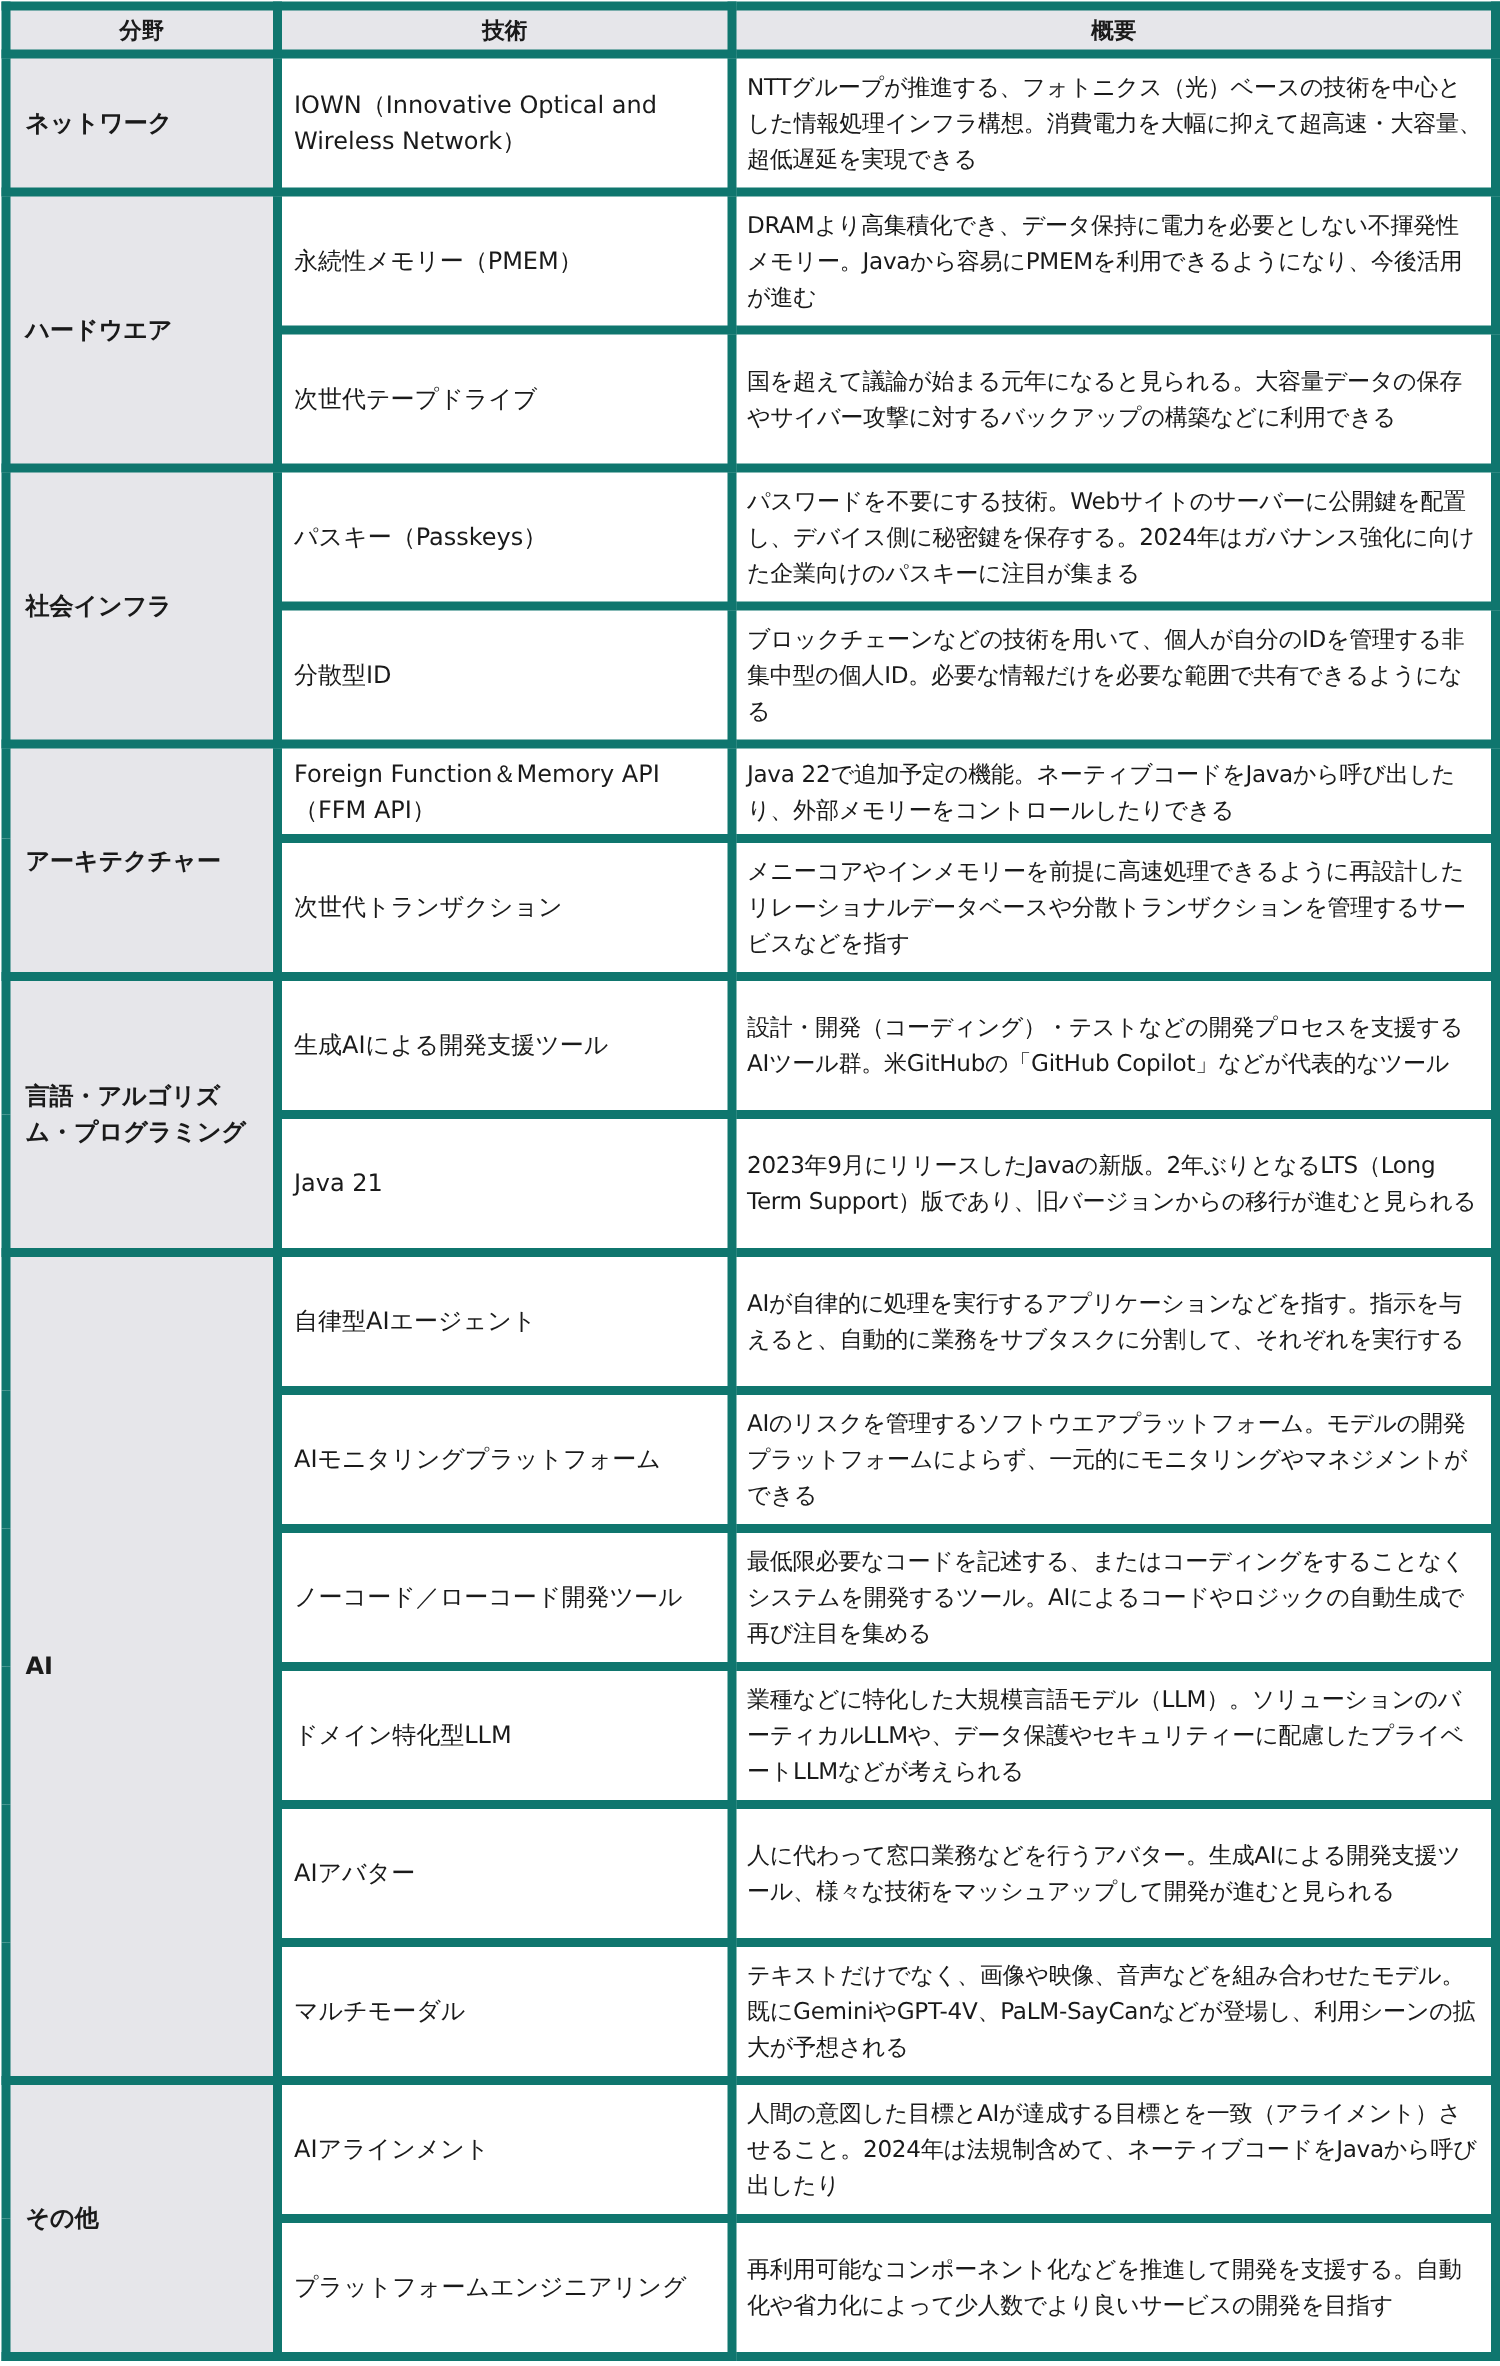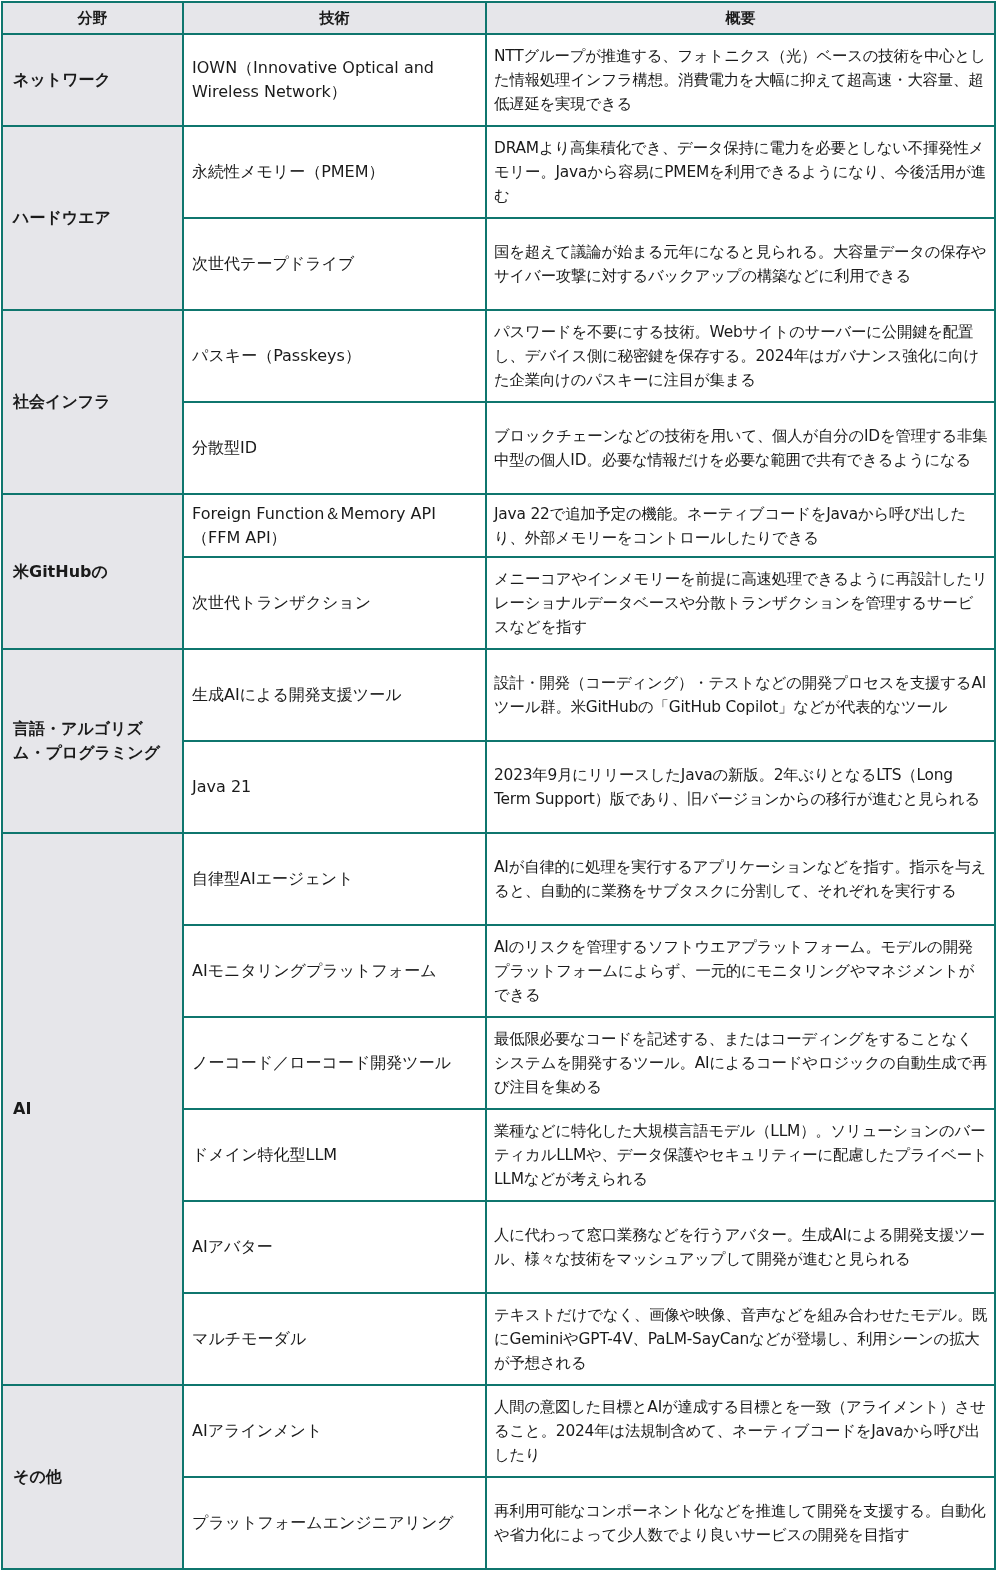--- a/index.html
+++ b/index.html
@@ -17,21 +17,21 @@
     table.tech-table {
       position: absolute;
       left: 1px;
       top: 1px;
       width: 993px;
       border-collapse: collapse;
       table-layout: fixed;
     }
     table.tech-table th,
     table.tech-table td {
-      border: 2px solid #0f766e;
+      border: 6px solid #0f766e;
       vertical-align: middle;
       box-sizing: border-box;
     }
     table.tech-table th {
       background: #e6e6ea;
       height: 32px;
       font-size: 15px;
       font-weight: bold;
       text-align: center;
       padding: 0;
@@ -102,21 +102,21 @@
       <td class="field-cell" rowspan="2">社会インフラ</td>
       <td class="tech-cell">パスキー（Passkeys）</td>
       <td class="desc-cell">パスワードを不要にする技術。Webサイトのサーバーに公開鍵を配置し、デバイス側に秘密鍵を保存する。2024年はガバナンス強化に向けた企業向けのパスキーに注目が集まる</td>
     </tr>
     <tr class="r92">
       <td class="tech-cell">分散型ID</td>
       <td class="desc-cell">ブロックチェーンなどの技術を用いて、個人が自分のIDを管理する非集中型の個人ID。必要な情報だけを必要な範囲で共有できるようになる</td>
     </tr>
 
     <tr class="r63">
-      <td class="field-cell" rowspan="2">米GitHubの</td>
+      <td class="field-cell" rowspan="2">アーキテクチャー</td>
       <td class="tech-cell">Foreign Function＆Memory API（FFM API）</td>
       <td class="desc-cell">Java 22で追加予定の機能。ネーティブコードをJavaから呼び出したり、外部メモリーをコントロールしたりできる</td>
     </tr>
     <tr class="r92">
       <td class="tech-cell">次世代トランザクション</td>
       <td class="desc-cell">メニーコアやインメモリーを前提に高速処理できるように再設計したリレーショナルデータベースや分散トランザクションを管理するサービスなどを指す</td>
     </tr>
 
     <tr class="r92">
       <td class="field-cell" rowspan="2">言語・アルゴリズム・プログラミング</td>

